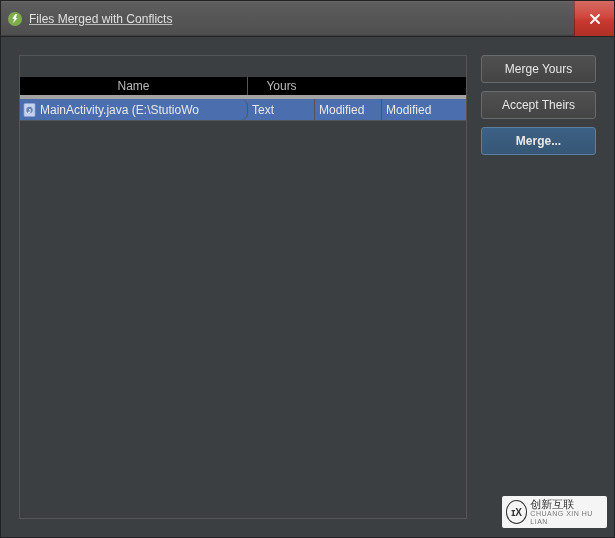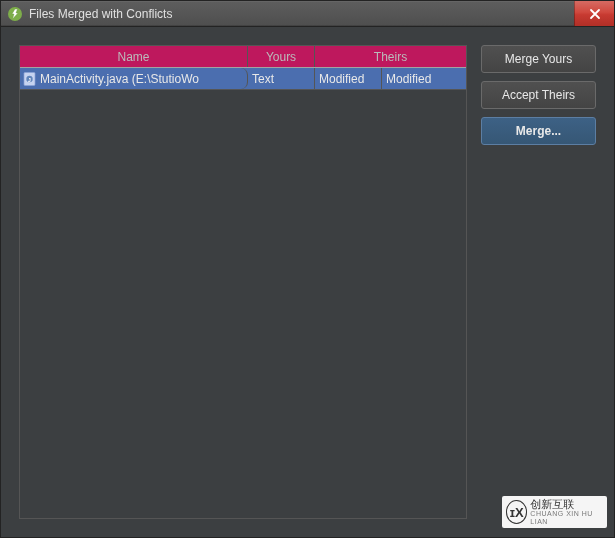--- a/index.html
+++ b/index.html
@@ -20,25 +20,26 @@
 
     .window {
       width: 100%;
       height: 100%;
       border: 1px solid #232323;
       display: flex;
       flex-direction: column;
     }
 
     .title-bar {
-      height: 26px;
+      height: 36px;
       background: linear-gradient(to bottom, #6a6a6a 0%, #5d5d5d 5%, #4f4f4f 95%, #3a3a3a 100%);
       display: flex;
       align-items: center;
       border-bottom: 1px solid #232323;
+      text-decoration: underline;
     }
 
     .title-bar-icon {
       width: 16px;
       height: 16px;
       margin-left: 6px;
       display: flex;
       align-items: center;
       justify-content: center;
     }
@@ -83,22 +84,23 @@
       border: 1px solid #555555;
       background: #3c3f41;
       display: flex;
       flex-direction: column;
       overflow: hidden;
     }
 
     .table-header {
       display: flex;
       height: 22px;
-      background: #be185d;
-      border-bottom: 1px solid #a3a3a3;
+      background: #000000;
+      border-bottom: 4px solid #a3a3a3;
+      margin-top: 21px;
     }
 
     .th {
       border-right: 1px solid #555555;
       display: flex;
       align-items: center;
       justify-content: center;
       color: #bbbbbb;
       font-size: 12px;
     }
@@ -195,21 +197,21 @@
 
     .watermark-icon {
       width: 24px;
       height: 24px;
       border: 1.5px solid #333;
       border-radius: 50%;
       display: flex;
       align-items: center;
       justify-content: center;
       font-weight: bold;
-      font-size: 13px;
+      font-size: 10px;
       color: #333;
       font-family: Arial;
     }
 
     .watermark-text {
       display: flex;
       flex-direction: column;
       line-height: 1.1;
       font-size: 11px;
       color: #333;
@@ -238,21 +240,20 @@
         <path d="M 2 2 L 10 10 M 10 2 L 2 10" stroke="#fff" stroke-width="1.8" stroke-linecap="round"></path>
       </svg>
     </div>
   </div>
 
   <div class="content">
     <div class="table-panel">
       <div class="table-header">
         <div class="th col-name">Name</div>
         <div class="th col-yours">Yours</div>
-        <div class="th col-theirs">Theirs</div>
       </div>
       <div class="table-body">
         <div class="table-row">
           <div class="td col-name">
             <span class="file-icon">
               <svg viewBox="0 0 13 14">
                 <rect x="1" y="0.5" width="11" height="13" rx="1" fill="#c6d3f0" stroke="#8ba2d6" stroke-width="0.7"></rect>
                 <circle cx="6.5" cy="7" r="3.2" fill="#6185bb"></circle>
                 <text x="6.5" y="9.5" text-anchor="middle" fill="#fff" font-size="5" font-family="Arial" font-weight="bold">J</text>
               </svg>

